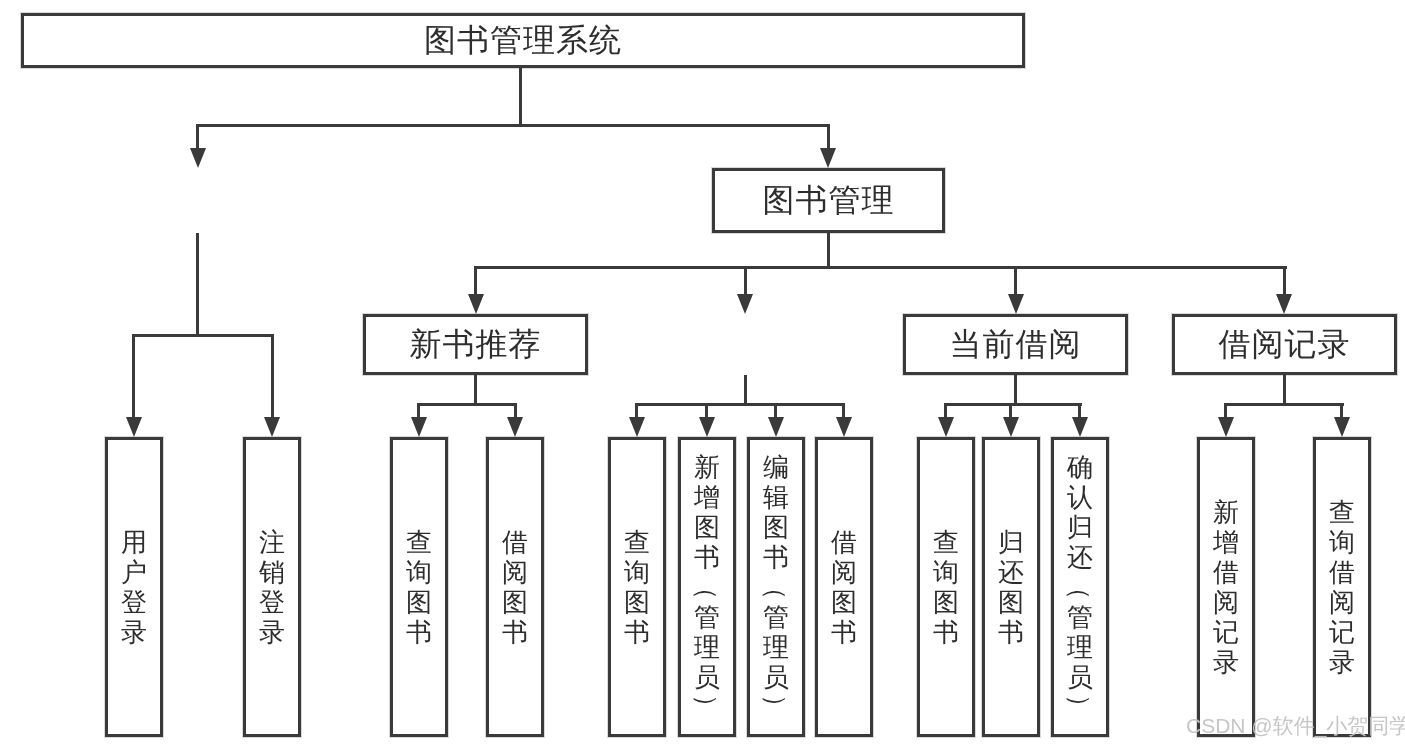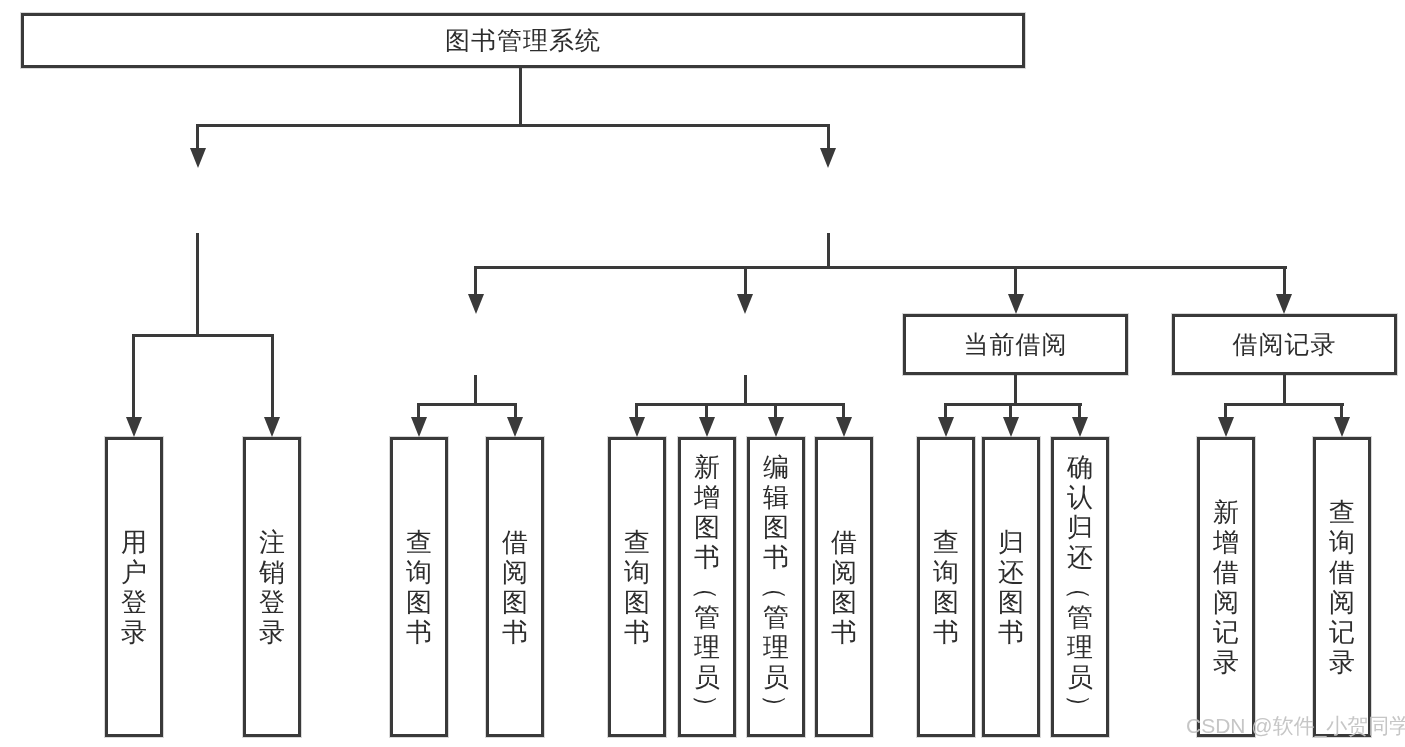--- a/index.html
+++ b/index.html
@@ -6,21 +6,21 @@
   body {
     width: 1405px; height: 747px; position: relative; overflow: hidden;
     font-family: "Liberation Sans", sans-serif;
   }
   .canvas { position: absolute; left: 0; top: 0; width: 1405px; height: 747px; }
   .box {
     position: absolute; box-sizing: border-box;
     border: 3px solid #3a3a3a; background: #ffffff;
     box-shadow: 0 0 0 1px rgba(170,170,170,0.45);
     display: flex; align-items: center; justify-content: center;
-    color: #2d2d2d; font-size: 25px; letter-spacing: 1px;
+    color: #2d2d2d; font-size: 32px; letter-spacing: 1px;
   }
   .leaf {
     flex-direction: column; font-size: 26px; letter-spacing: 0;
   }
   .leaf .ch {
     display: block; width: 100%; height: 30px; line-height: 30px;
     text-align: center;
   }
   .leaf .rot { transform: rotate(90deg); }
   .v { position: absolute; width: 3px; background: #3a3a3a; }
@@ -35,21 +35,23 @@
     color: rgba(195,195,195,0.95); font-size: 21px; white-space: nowrap;
   }
 </style>
 </head>
 <body>
 
 <div class="canvas">
 
   <div class="box" style="left:21px;top:13px;width:1004px;height:55px">图书管理系统</div>
 
-
+  <div class="box" style="left:712px;top:168px;width:233px;height:65px">图书管理</div>
+
+  <div class="box" style="left:363px;top:314px;width:225px;height:61px">新书推荐</div>
   <div class="box" style="left:903px;top:314px;width:225px;height:61px">当前借阅</div>
   <div class="box" style="left:1172px;top:314px;width:225px;height:61px">借阅记录</div>
 
   <div class="box leaf" style="left:105px;top:437px;width:58px;height:300px">
       <span class="ch">用</span>
       <span class="ch">户</span>
       <span class="ch">登</span>
       <span class="ch">录</span>
     </div>
   <div class="box leaf" style="left:243px;top:437px;width:58px;height:300px">

